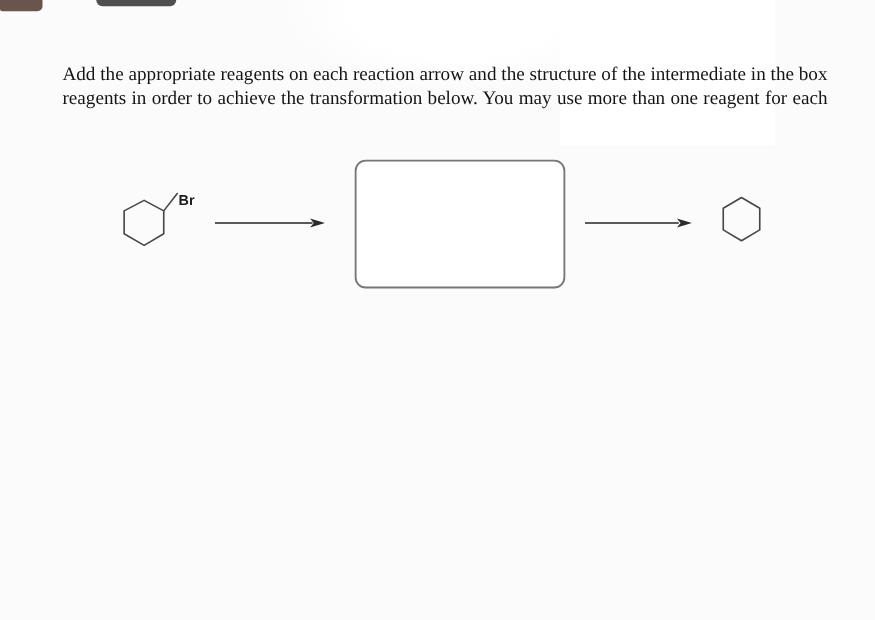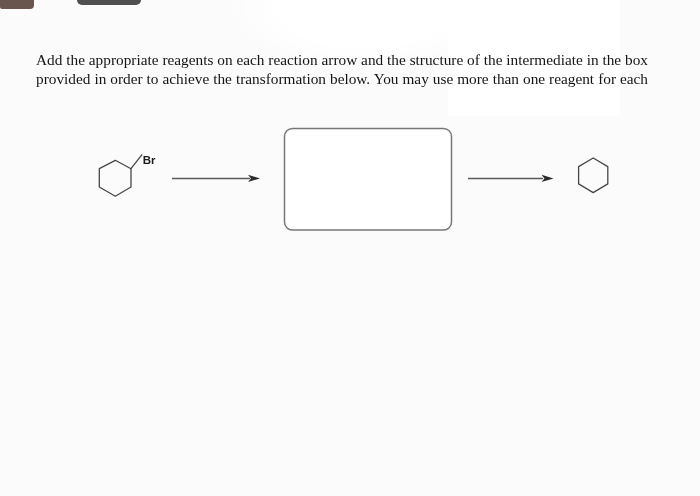--- a/index.html
+++ b/index.html
@@ -59,21 +59,21 @@
     position: absolute;
     left: 230px;
     top: 0;
     width: 270px;
     height: 70px;
     background: radial-gradient(ellipse at 50% 10%, #ffffff 45%, rgba(255,255,255,0) 75%);
   }
   
   .question {
     position: absolute;
-    left: 36px;
+    left: 50px;
     top: 50px;
     width: 612px;
     color: #141414;
     font-size: 15.3px;
     line-height: 19.3px;
   }
   .question p {
     margin: 0;
     white-space: nowrap;
   }
@@ -127,21 +127,21 @@
 <div class="page">
 
   <div class="artifact artifact-corner"></div>
   <div class="artifact artifact-streak-1"></div>
   <div class="artifact artifact-streak-2"></div>
   <div class="white-cloud"></div>
   <div class="white-patch"></div>
 
   <div class="question">
     <p class="justified">Add the appropriate reagents on each reaction arrow and the structure of the intermediate in the box</p>
-    <p class="justified">provided in order to achieve the transformation below. You may use more than one reagent for each</p>
+    <p class="justified">reagents in order to achieve the transformation below. You may use more than one reagent for each</p>
   </div>
 
   <svg class="diagram" viewBox="0 0 700 496">
 
     <g>
       <polygon class="ring" points="115.3,160.3 131,168.7 131,187 115.3,196.3 99.3,187 99.3,168.7"></polygon>
       <line class="bond" x1="131" y1="168.7" x2="141.8" y2="154.8"></line>
       <text class="atom-label" x="142.8" y="164.2">Br</text>
     </g>
 

